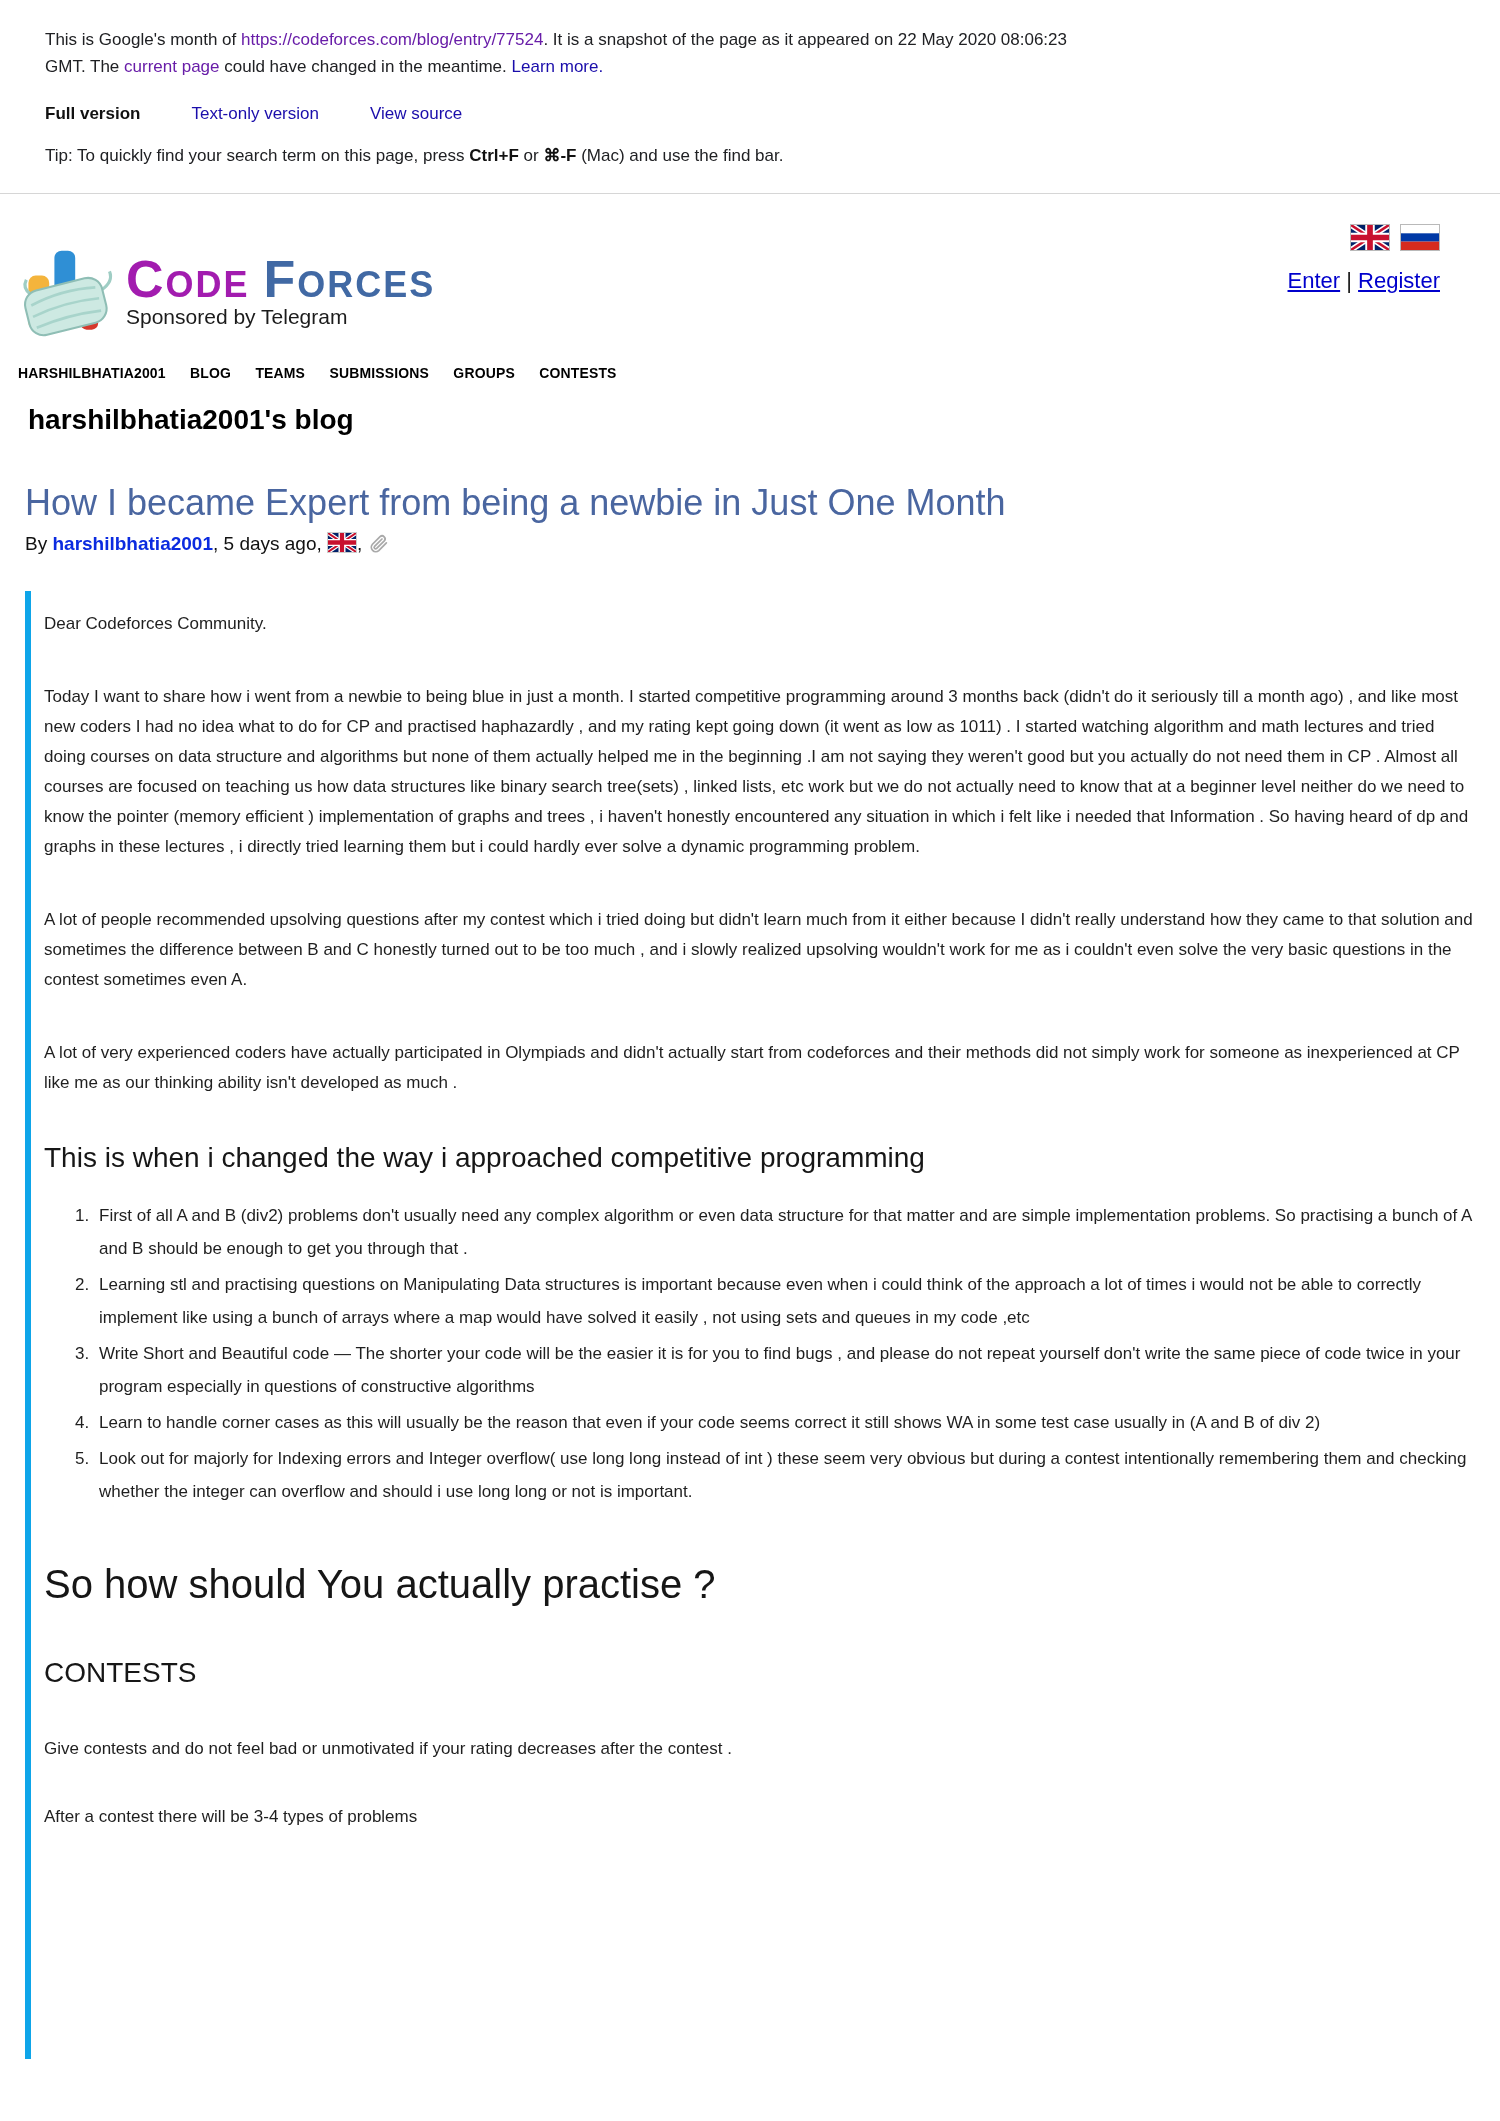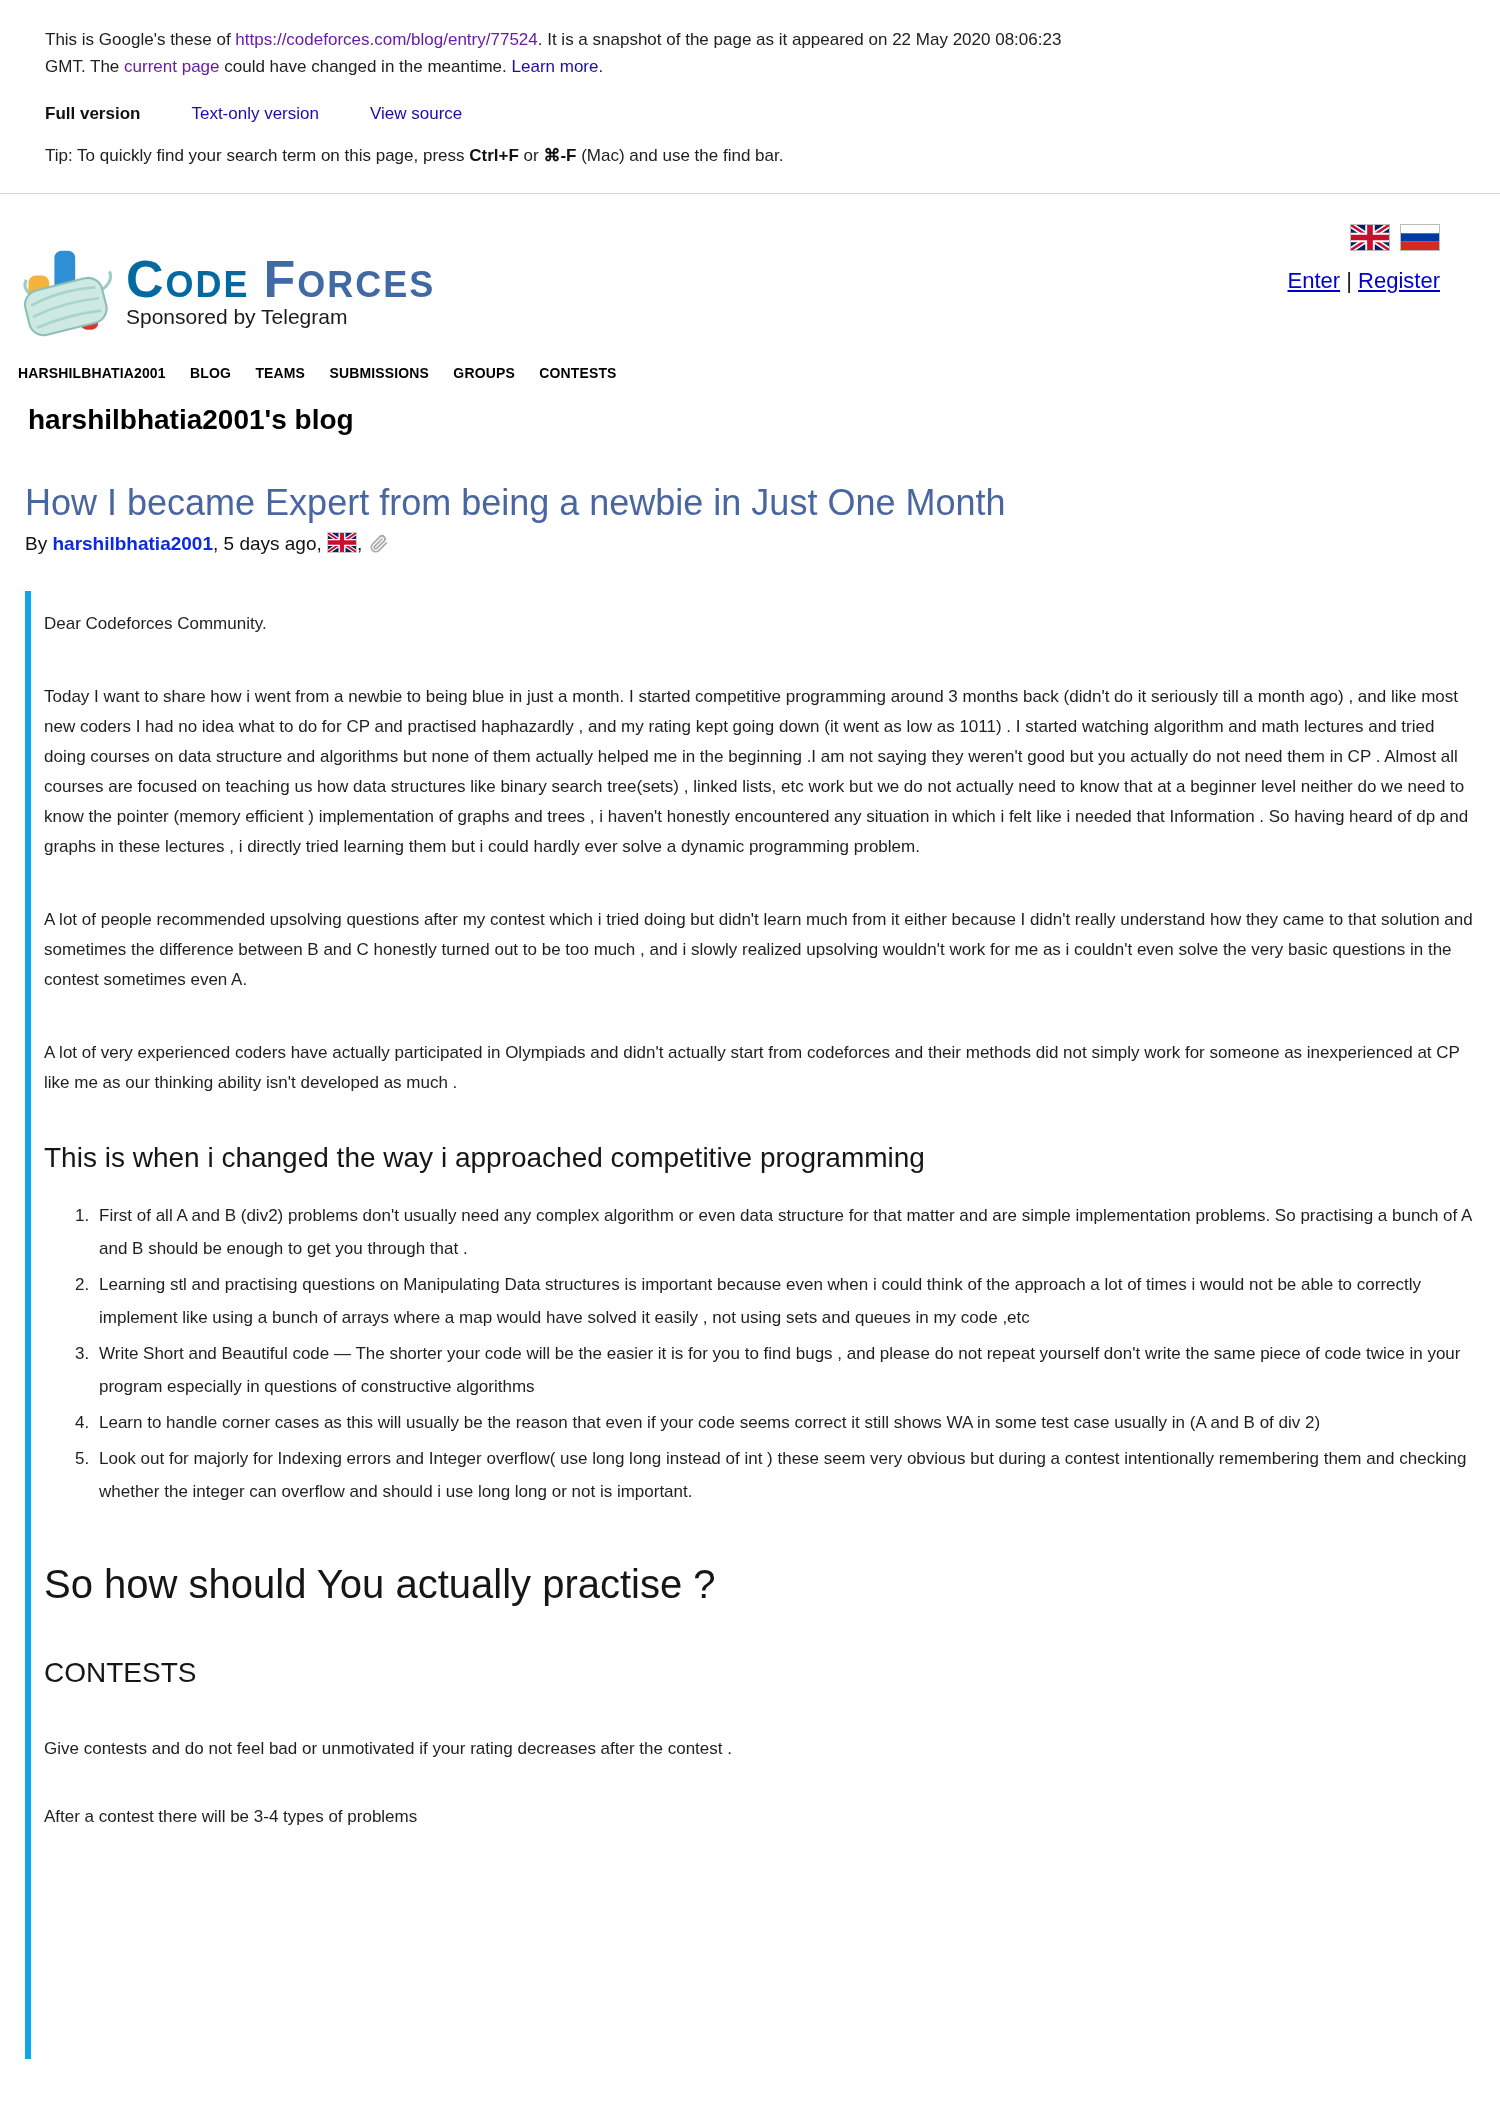--- a/index.html
+++ b/index.html
@@ -17,21 +17,21 @@
   .tip{margin-top:21px;font-size:17px;color:#202124;}
   .tip b{color:#111;}
   .divider{border:0;border-top:1px solid #d6d6d6;margin:27px 0 0 0;}
 
   
   .cf-header{position:relative;padding:40px 60px 0 18px;}
   .logo-row{display:flex;align-items:flex-start;}
   .logo-icon svg{width:104px;height:104px;display:block;}
   .logo-text{margin-left:4px;padding-top:22px;}
   .logo-words{font-variant:small-caps;font-weight:700;font-size:52px;line-height:46px;letter-spacing:2px;white-space:nowrap;}
-  .logo-code{color:#0369a1;}
+  .logo-code{color:#a21caf;}
   .logo-forces{color:#4169a4;margin-left:14px;}
   .logo-tagline{font-size:21px;color:#1b1b1b;text-align:left;margin-top:3px;}
   .header-right{position:absolute;top:30px;right:60px;text-align:center;}
   .flags{display:flex;gap:10px;justify-content:flex-end;}
   .flag{width:40px;height:27px;border:1px solid #b9b9b9;box-shadow:inset 0 0 0 2px #e9e9e9;box-sizing:border-box;display:block;}
   .auth{margin-top:17px;font-size:22px;color:#222;}
   .auth a{color:#0000cc;text-decoration:underline;}
 
   
   .nav{margin-top:26px;padding-left:20px;display:flex;gap:27px;transform:scaleX(.9);transform-origin:left;}
@@ -56,21 +56,21 @@
   .content ol{margin:0 0 52px 0;padding-left:50px;}
   .content li{line-height:33px;margin-bottom:3px;padding-left:5px;}
   .content .big-h{font-size:40px;font-weight:400;color:#161616;margin:0 0 50px 0;line-height:48px;}
   .content .mid-h{font-size:28px;font-weight:400;color:#161616;margin:0 0 46px 0;}
   .content .closing{margin-bottom:38px;}
 </style>
 </head>
 <body>
 
 <div class="cache">
-  <div class="cache-line1"><span>This is Google's these of </span><a class="lnk-purple">https://codeforces.com/blog/entry/77524</a><span>. It is a snapshot of the page as it appeared on 22 May 2020 08:06:23 GMT. The </span><a class="lnk-purple">current page</a><span> could have changed in the meantime. </span><a class="lnk-blue">Learn more.</a></div>
+  <div class="cache-line1"><span>This is Google's month of </span><a class="lnk-purple">https://codeforces.com/blog/entry/77524</a><span>. It is a snapshot of the page as it appeared on 22 May 2020 08:06:23 GMT. The </span><a class="lnk-purple">current page</a><span> could have changed in the meantime. </span><a class="lnk-blue">Learn more.</a></div>
   <div class="versions">
     <span class="bold">Full version</span>
     <a class="lnk-blue">Text-only version</a>
     <a class="lnk-blue">View source</a>
   </div>
   <div class="tip"><span>Tip: To quickly find your search term on this page, press </span><b>Ctrl+F</b><span> or </span><b>⌘-F</b><span> (Mac) and use the find bar.</span></div>
 </div>
 <hr class="divider">
 
 <div class="cf-header">

